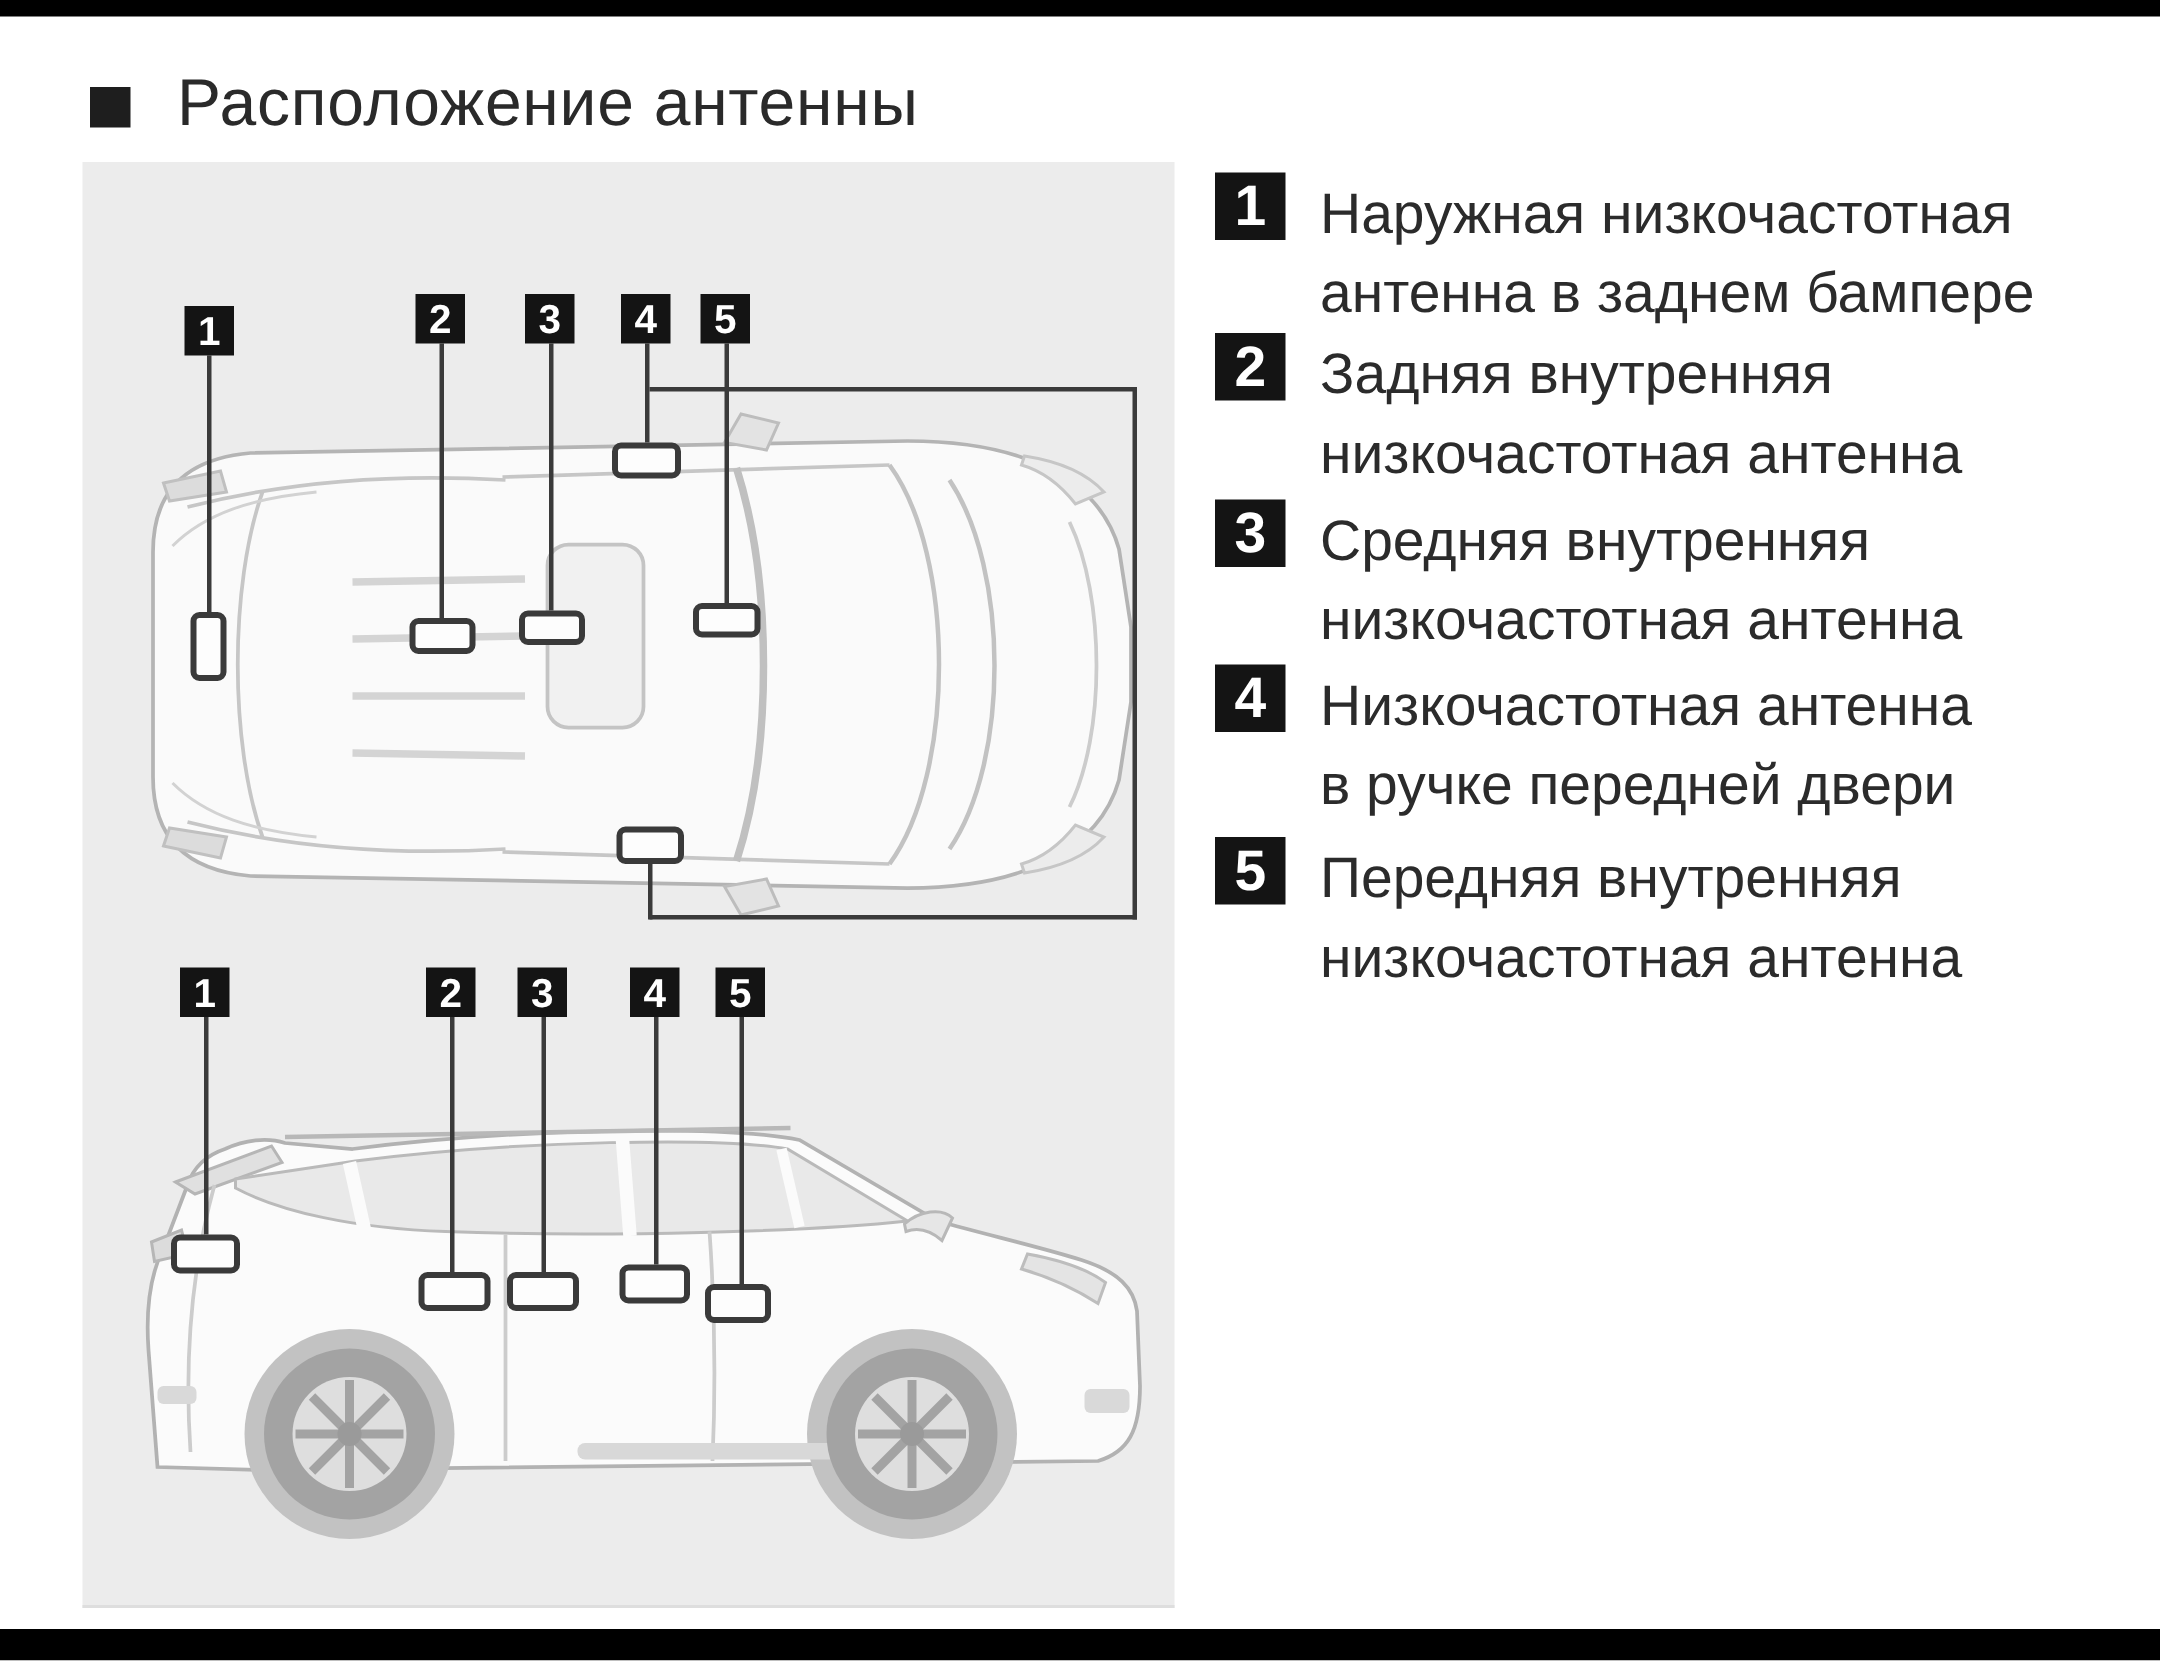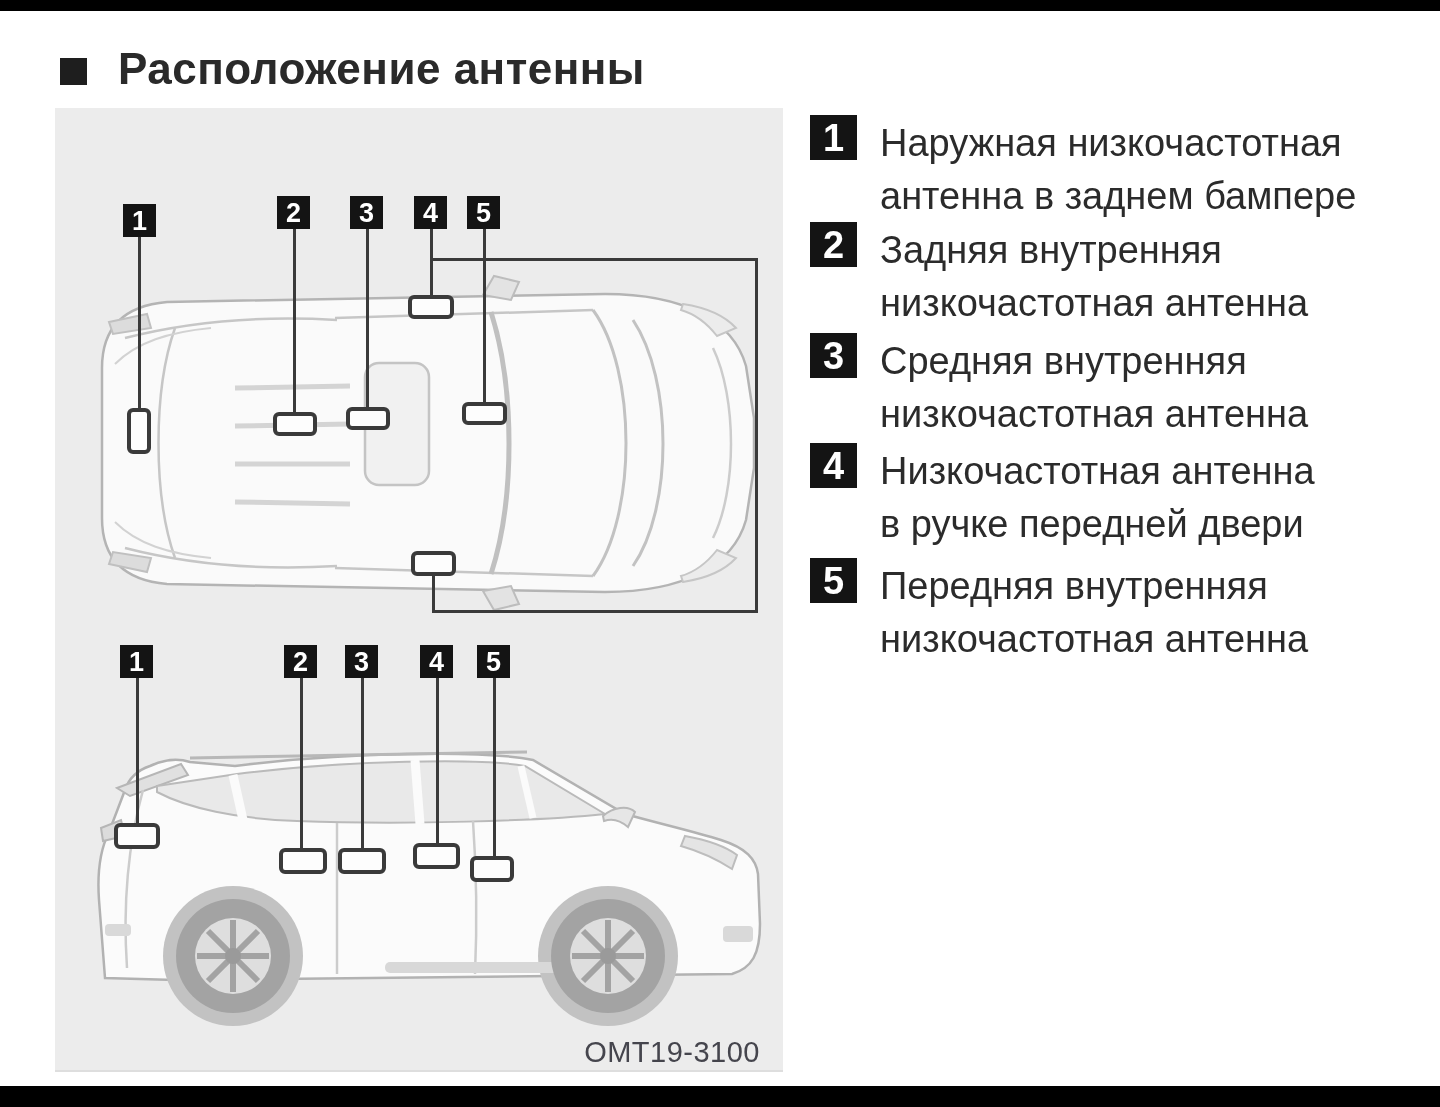--- a/index.html
+++ b/index.html
@@ -10,21 +10,21 @@
   }
   .bar{position:absolute;left:0;width:1440px;background:#000;}
   .bar.top{top:0;height:11px;}
   .bar.bottom{top:1086px;height:21px;}
 
   
   .title-row{position:absolute;left:60px;top:44px;height:48px;}
   .bullet{position:absolute;left:0;top:14px;width:27px;height:27px;background:#1e1e1e;}
   .page-title{
     position:absolute;left:58px;top:0;margin:0;white-space:nowrap;
-    font-size:44px;font-weight:700;color:#2a2a2a;letter-spacing:0.5px;
+    font-size:44px;font-weight:400;color:#2a2a2a;letter-spacing:0.5px;
   }
 
   
   .panel{
     position:absolute;left:55px;top:108px;width:728px;height:964px;
     background:#ececec;border-bottom:2px solid #dedede;box-sizing:border-box;
   }
   .panel svg{position:absolute;}
 
   .dlabel{
@@ -169,21 +169,20 @@
   <div class="marker" style="left:283px;top:740px;width:48px;height:26px;"></div>
   <div class="marker" style="left:358px;top:735px;width:47px;height:26px;"></div>
   <div class="marker" style="left:415px;top:748px;width:44px;height:26px;"></div>
 
   <div class="dlabel" style="left:65px;top:537px;">1</div>
   <div class="dlabel" style="left:229px;top:537px;">2</div>
   <div class="dlabel" style="left:290px;top:537px;">3</div>
   <div class="dlabel" style="left:365px;top:537px;">4</div>
   <div class="dlabel" style="left:422px;top:537px;">5</div>
 
-  <div class="figcode">OMT19-3100</div>
 </div>
 
 <div class="legend-item" style="top:115px;">
   <span class="lbadge">1</span>
   <div class="ltext">
     <div>Наружная низкочастотная</div>
     <div>антенна в заднем бампере</div>
   </div>
 </div>
 

